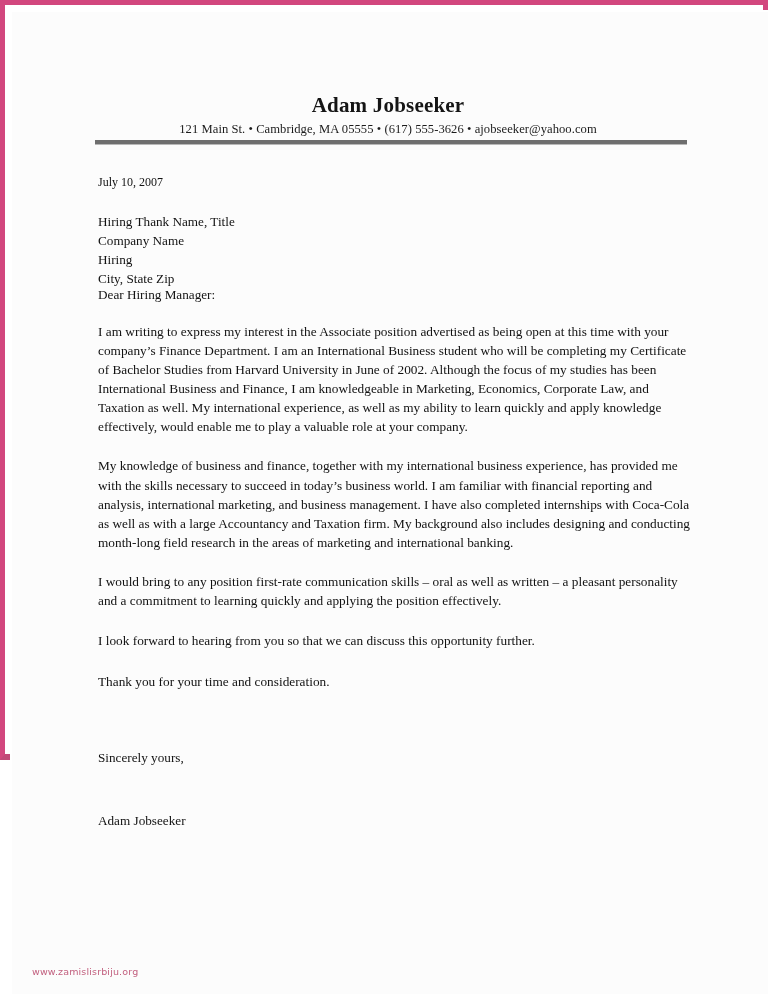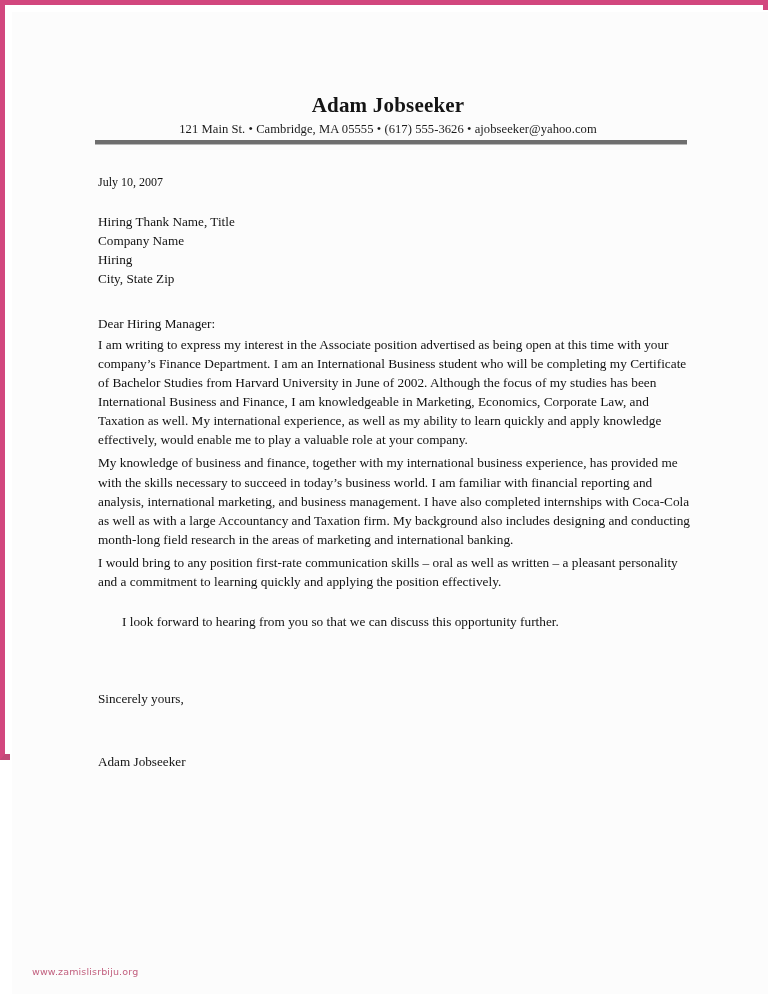--- a/index.html
+++ b/index.html
@@ -99,31 +99,30 @@
     line-height: 1.2;
   }
   .recipient {
     margin-top: 24px;
     font-size: 13.2px;
     line-height: 1.42;
   }
   .recipient div { white-space: nowrap; }
 
   .salutation {
-    margin-top: 29px;
     font-size: 13.2px;
   }
   .para {
-    margin-top: 4px;
+    margin-top: 20px;
     font-size: 13.3px;
     line-height: 1.44;
     text-align: left;
     color: #111111;
   }
-  .para.tight { margin-top: 21px; margin-left: 24px; }
+  .para.tight { margin-top: 21px; }
 
   .closing {
     margin-top: 60px;
     font-size: 13.2px;
   }
   .signature {
     margin-top: 50px;
     font-size: 13.2px;
   }
 
@@ -161,20 +160,21 @@
           <div>Hiring</div>
           <div>City, State Zip</div>
         </div>
 
         <div class="salutation">Dear Hiring Manager:</div>
 
         <div class="para">I am writing to express my interest in the Associate position advertised as being open at this time with your company’s Finance Department.  I am an International Business student who will be completing my Certificate of Bachelor Studies from Harvard University in June of 2002.  Although the focus of my studies has been International Business and Finance, I am knowledgeable in Marketing, Economics, Corporate Law, and Taxation as well. My international experience, as well as my ability to learn quickly and apply knowledge effectively, would enable me to play a valuable role at your company.</div>
         <div class="para">My knowledge of business and finance, together with my international business experience, has provided me with the skills necessary to succeed in today’s business world.  I am familiar with financial reporting and analysis, international marketing, and business management.  I have also completed internships with Coca-Cola as well as with a large Accountancy and Taxation firm.  My background also includes designing and conducting month-long field research in the areas of marketing and international banking.</div>
         <div class="para">I would bring to any position first-rate communication skills – oral as well as written – a pleasant personality and a commitment to learning quickly and applying the position effectively.</div>
         <div class="para tight">I look forward to hearing from you so that we can discuss this opportunity further.</div>
+        <div class="para tight">Thank you for your time and consideration.</div>
 
         <div class="closing">Sincerely yours,</div>
         <div class="signature">Adam Jobseeker</div>
 
       </div>
 
       <div class="watermark">www.zamislisrbiju.org</div>
 
     </div>
   </div>

